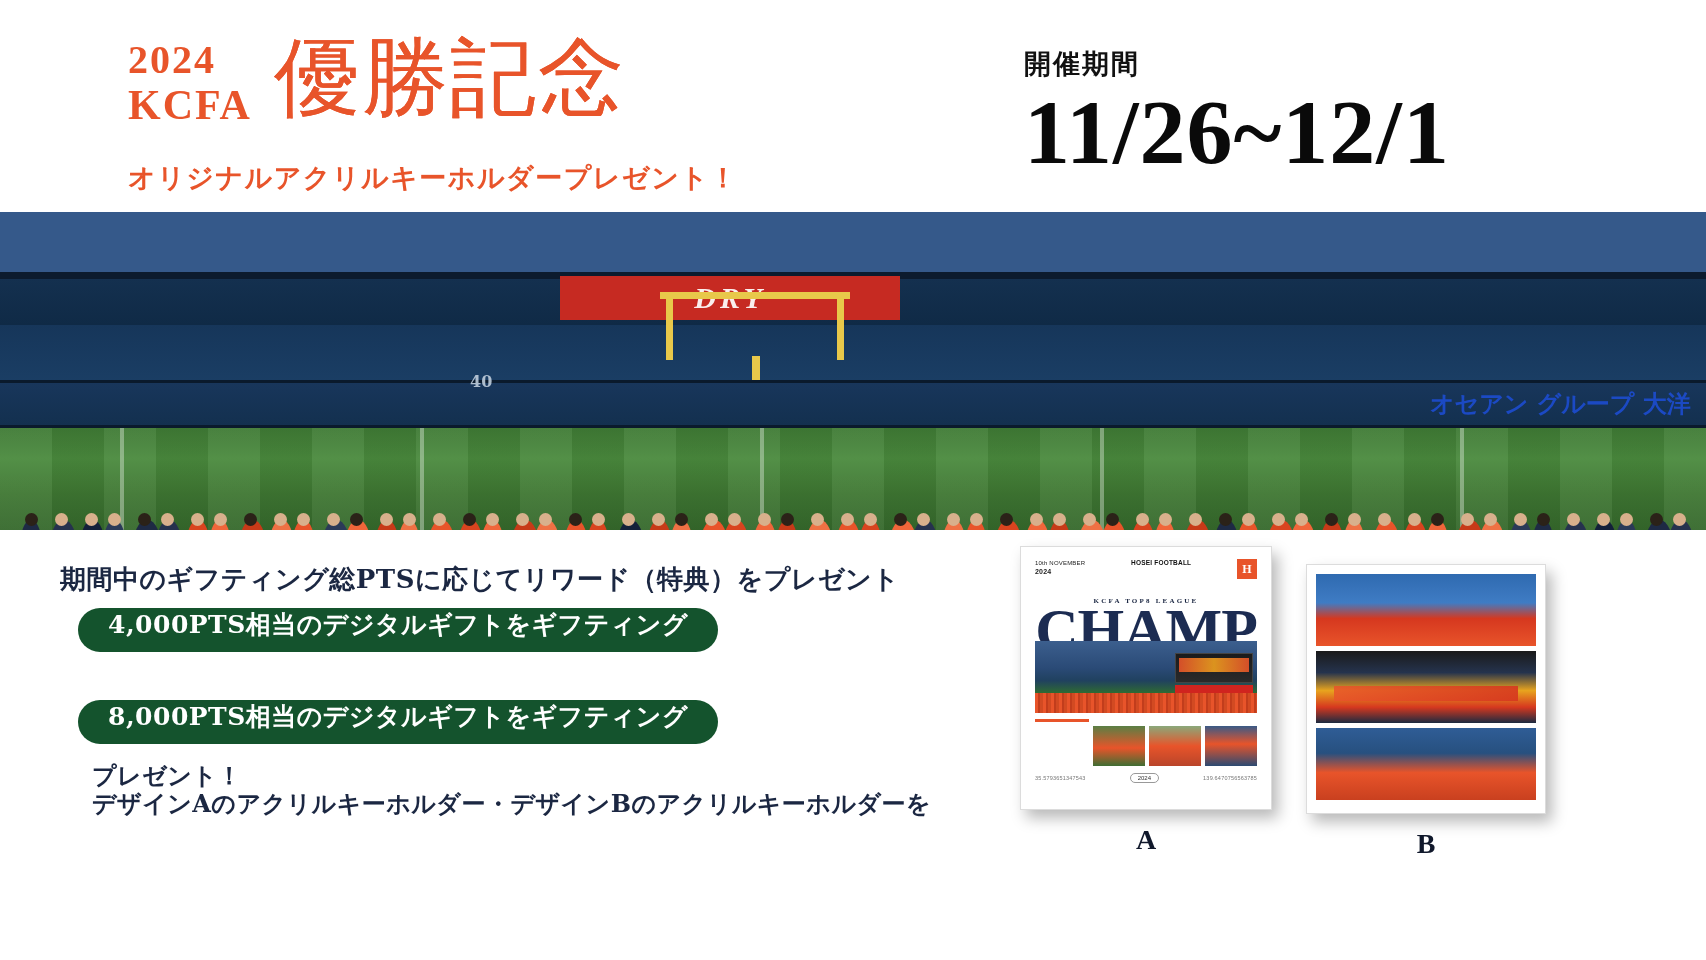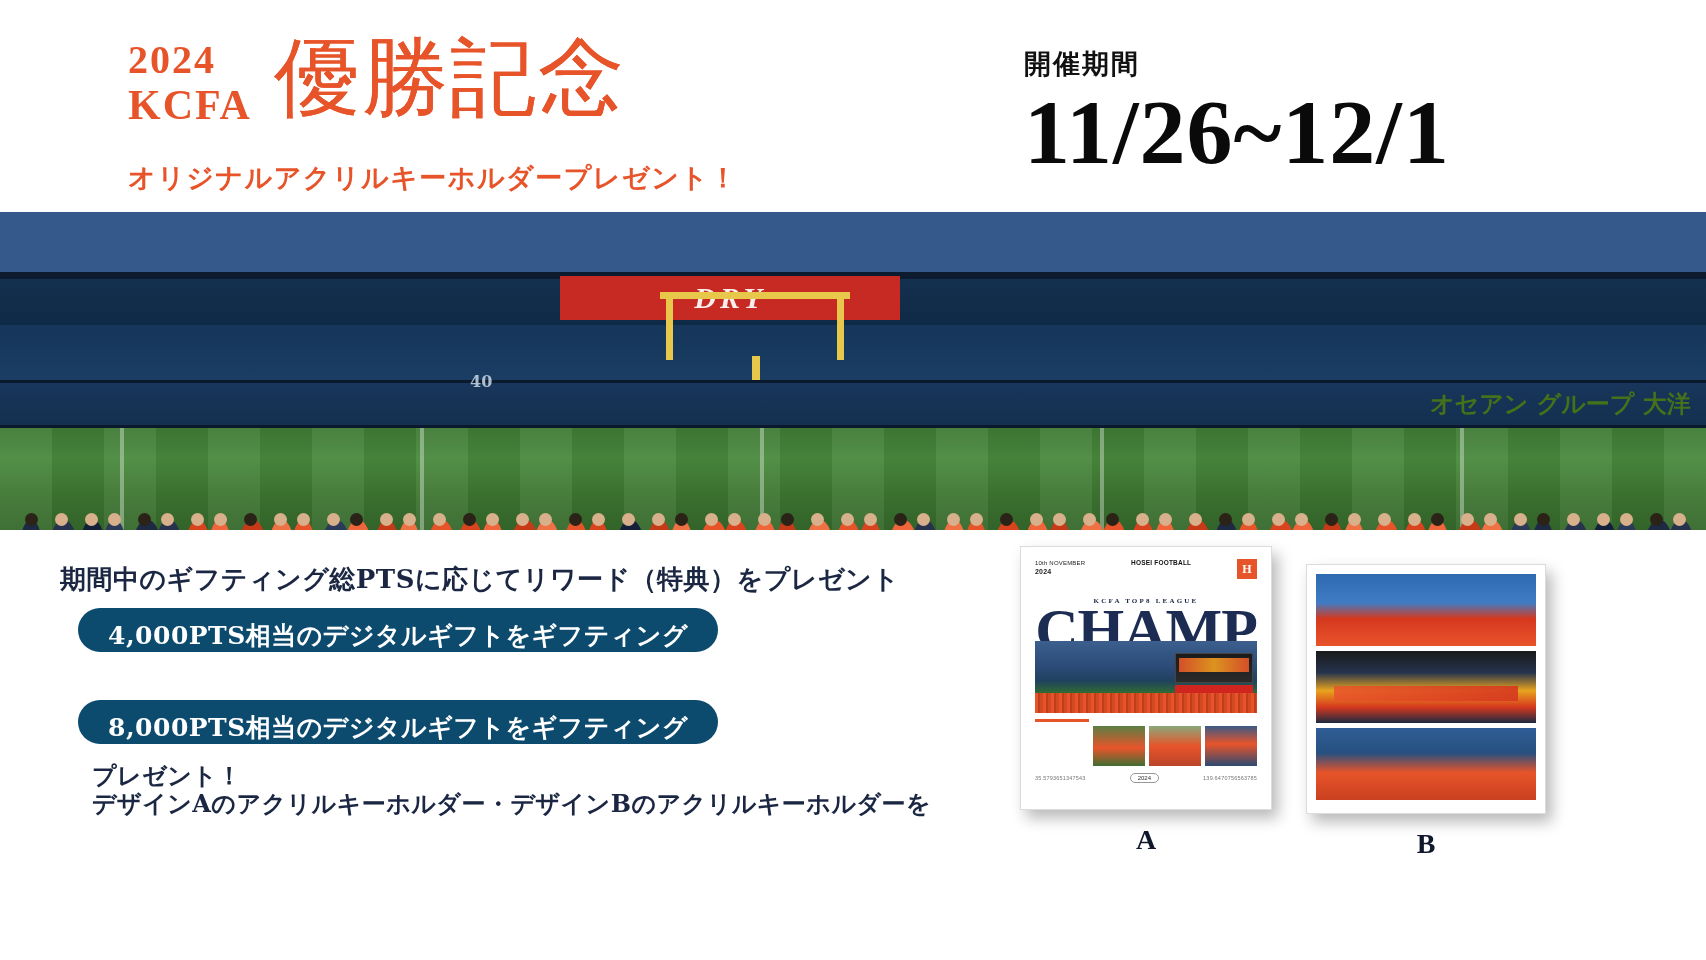--- a/index.html
+++ b/index.html
@@ -45,21 +45,21 @@
   .dry-sign { position:absolute; left:560px; top:64px; width:340px; height:44px;
      background:linear-gradient(180deg,#d6past,#c0271f); background-color:#c62a22;
      display:flex; align-items:center; justify-content:center; }
   .dry-sign span { color:#fff; font-family:"Liberation Serif",serif; font-weight:700;
      font-size:30px; letter-spacing:4px; font-style:italic; opacity:.92; }
   .mid-wall { position:absolute; left:0; top:113px; width:100%; height:66px;
      background:linear-gradient(180deg,#16365a,#1b3f66); }
   .ad-strip { position:absolute; left:0; top:168px; width:100%; height:48px;
      background:linear-gradient(180deg,#18365b,#13304f); border-top:3px solid #0a1a2c;
      border-bottom:3px solid #0a1a2c; }
-  .ad-text { position:absolute; top:176px; color:#4d7c0f; font-family:"DejaVu Serif",serif;
+  .ad-text { position:absolute; top:176px; color:#1d4ed8; font-family:"DejaVu Serif",serif;
      font-weight:700; font-size:24px; opacity:.85; white-space:nowrap; }
   .goalpost { position:absolute; left:660px; top:56px; width:190px; height:92px; }
   .goalpost i { position:absolute; background:#e8c84a; }
   .gp-cross { left:0; top:24px; width:190px; height:7px; }
   .gp-l { left:6px; top:24px; width:7px; height:68px; }
   .gp-r { right:6px; top:24px; width:7px; height:68px; }
   .gp-stem { left:92px; top:88px; width:8px; height:40px; }
   .field { position:absolute; left:0; top:216px; width:100%; height:102px;
      background:linear-gradient(180deg,#3f7a35 0%,#4a8a3d 30%,#3e7632 65%,#35682b 100%); }
   .field::before { content:""; position:absolute; inset:0;
@@ -68,22 +68,22 @@
 
   .team-mass { position:absolute; left:20px; top:300px; width:1680px; height:186px; }
   .blob { position:absolute; border-radius:46% 46% 40% 40%; }
 
   
   .content { position:absolute; left:0; top:530px; width:1706px; height:430px; background:#fff; }
 
   .lead { position:absolute; left:60px; top:32px; font-family:"DejaVu Serif", serif;
      font-weight:700; font-size:26px; color:#1b2742; letter-spacing:.5px; }
 
-  .pill { position:absolute; height:44px; border-radius:24px; background:#0c4a6e;
-     display:flex; align-items:flex-end; padding:0 30px; }
+  .pill { position:absolute; height:44px; border-radius:24px; background:#14532d;
+     display:flex; align-items:flex-start; padding:0 30px; }
   .pill span { color:#fff; font-family:"DejaVu Serif", serif; font-weight:700;
      font-size:25px; letter-spacing:.5px; white-space:nowrap; }
   .pill.p1 { left:78px; top:78px; }
   .pill.p2 { left:78px; top:170px; }
 
   .desc { position:absolute; left:92px; font-family:"DejaVu Serif", serif; font-weight:700;
      font-size:24px; color:#1b2742; letter-spacing:.5px; }
   .desc.d1 { top:136px; }
   .desc.d2 { top:232px; line-height:1.18; }
 

